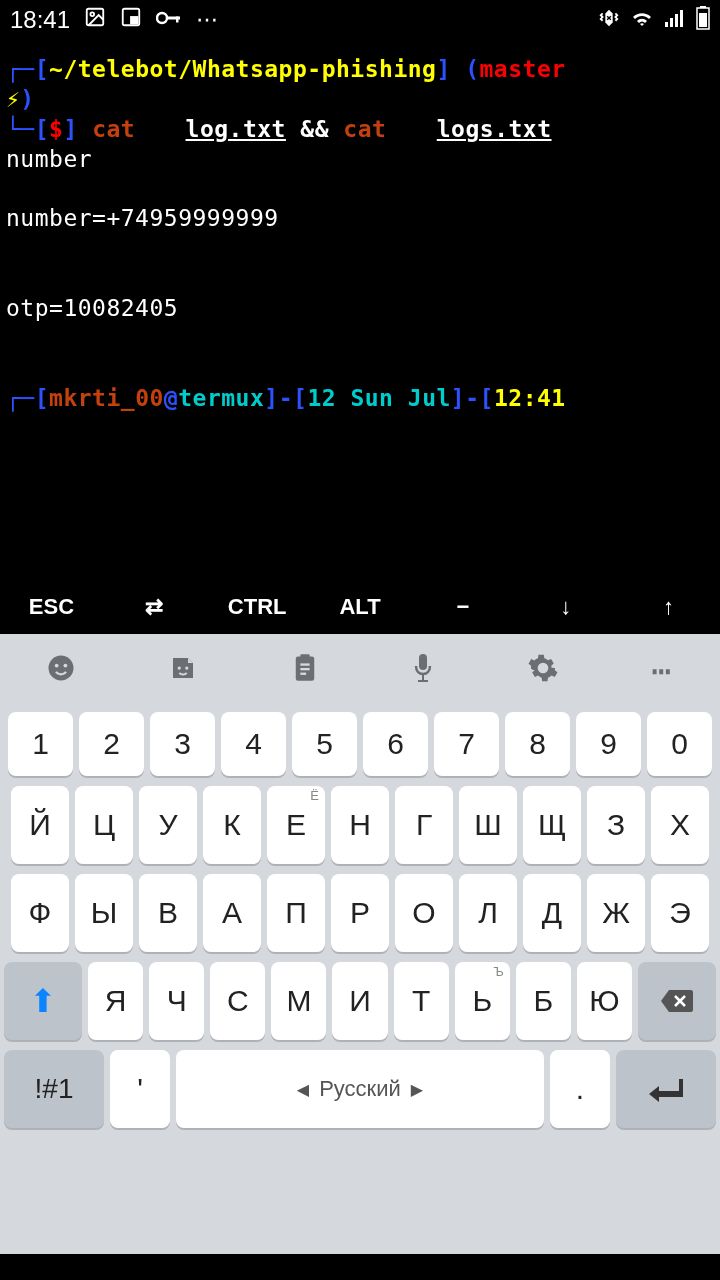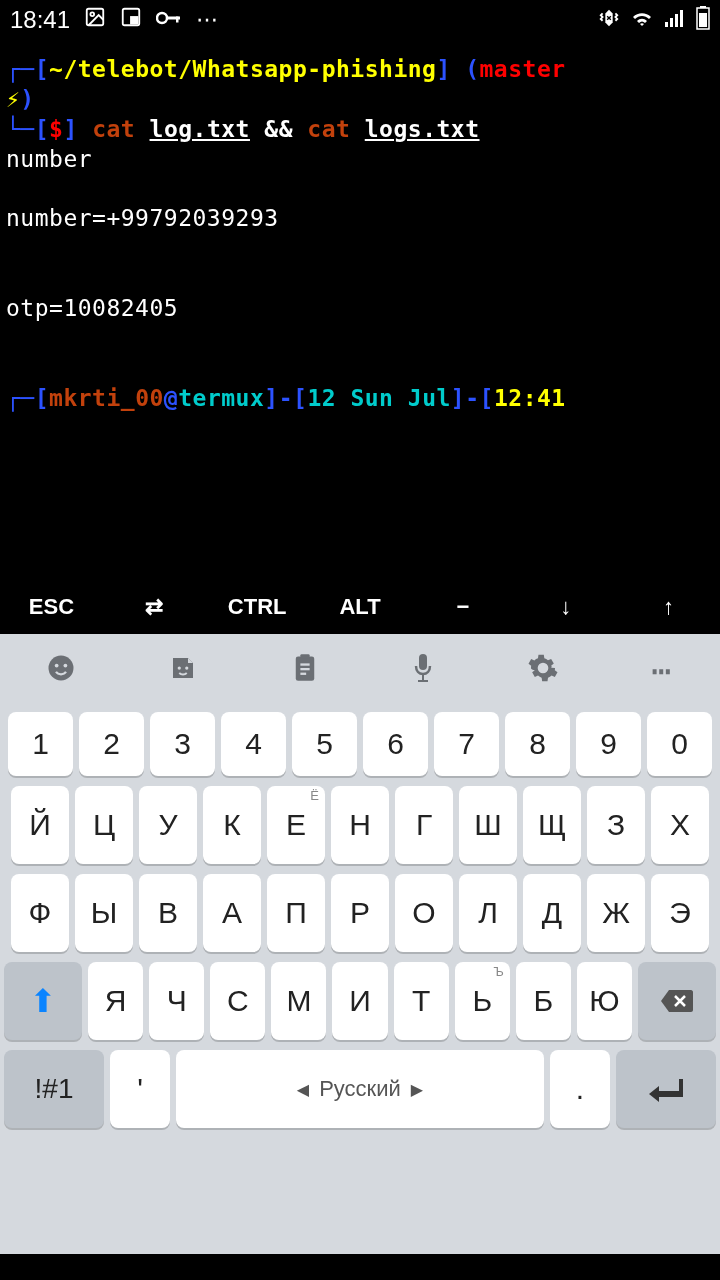--- a/index.html
+++ b/index.html
@@ -10,21 +10,21 @@
 .status-right { display: flex; align-items: center; gap: 10px; font-size: 20px; }
 .clock { font-size: 24px; font-weight: 300; }
 
 .terminal { padding: 15px 6px; font-size: 23px; line-height: 1.3; font-weight: bold; letter-spacing: 0.5px; }
 .white { color: #fff; }
 .blue { color: #2c52ff; font-weight: bold; }
 .yellow { color: #ffff00; font-weight: bold; }
 .red { color: #ff0000; font-weight: bold; }
 .green { color: #c2410c; font-weight: bold; }
 .cyan { color: #00cccc; font-weight: bold; text-align: center; }
-.underline { text-decoration: underline; }
+.underline { text-decoration: underline; margin-left: 36px; }
 .output { color: #fff; font-weight: normal; }
 
 .extra-keys { display: flex; justify-content: space-around; align-items: center; height: 62px; color: #fff; font-family: sans-serif; font-size: 22px; font-weight: bold; }
 .extra-key { flex: 1; text-align: center; margin-top: 8px; }
 
 .keyboard { background: #d5d9de; height: 620px; display: flex; flex-direction: column; }
 .kb-toolbar { height: 74px; display: flex; justify-content: space-around; align-items: center; color: #6b6f74; }
 .kb-icon { font-size: 28px; }
 
 .kb-rows { flex: 1; display: flex; flex-direction: column; padding: 4px; gap: 10px; }
@@ -106,21 +106,21 @@
     <span class="blue">┌─</span><span class="blue">[</span><span class="yellow">~/telebot/Whatsapp-phishing</span><span class="blue">]</span><span class="blue"> (</span><span class="red">master</span>
   </div>
   <div>
     <span class="yellow">⚡</span><span class="blue">)</span>
   </div>
   <div>
     <span class="blue">└─</span><span class="blue">[</span><span class="red">$</span><span class="blue">]</span><span class="green"> cat </span><span class="white underline">log.txt</span><span class="white"> &amp;&amp; </span><span class="green">cat </span><span class="white underline">logs.txt</span>
   </div>
   <div class="output">number</div>
   <div class="output">&nbsp;</div>
-  <div class="output">number=+99792039293</div>
+  <div class="output">number=+74959999999</div>
   <div class="output">&nbsp;</div>
   <div class="output">&nbsp;</div>
   <div class="output">otp=10082405</div>
   <div class="output">&nbsp;</div>
   <div class="output">&nbsp;</div>
   <div>
     <span class="blue">┌─</span><span class="blue">[</span><span class="green">mkrti_00</span><span class="blue">@</span><span class="cyan">termux</span><span class="blue">]</span><span class="blue">-</span><span class="blue">[</span><span class="cyan">12 Sun Jul</span><span class="blue">]</span><span class="blue">-</span><span class="blue">[</span><span class="yellow">12:41</span>
   </div>
 </div>
 

